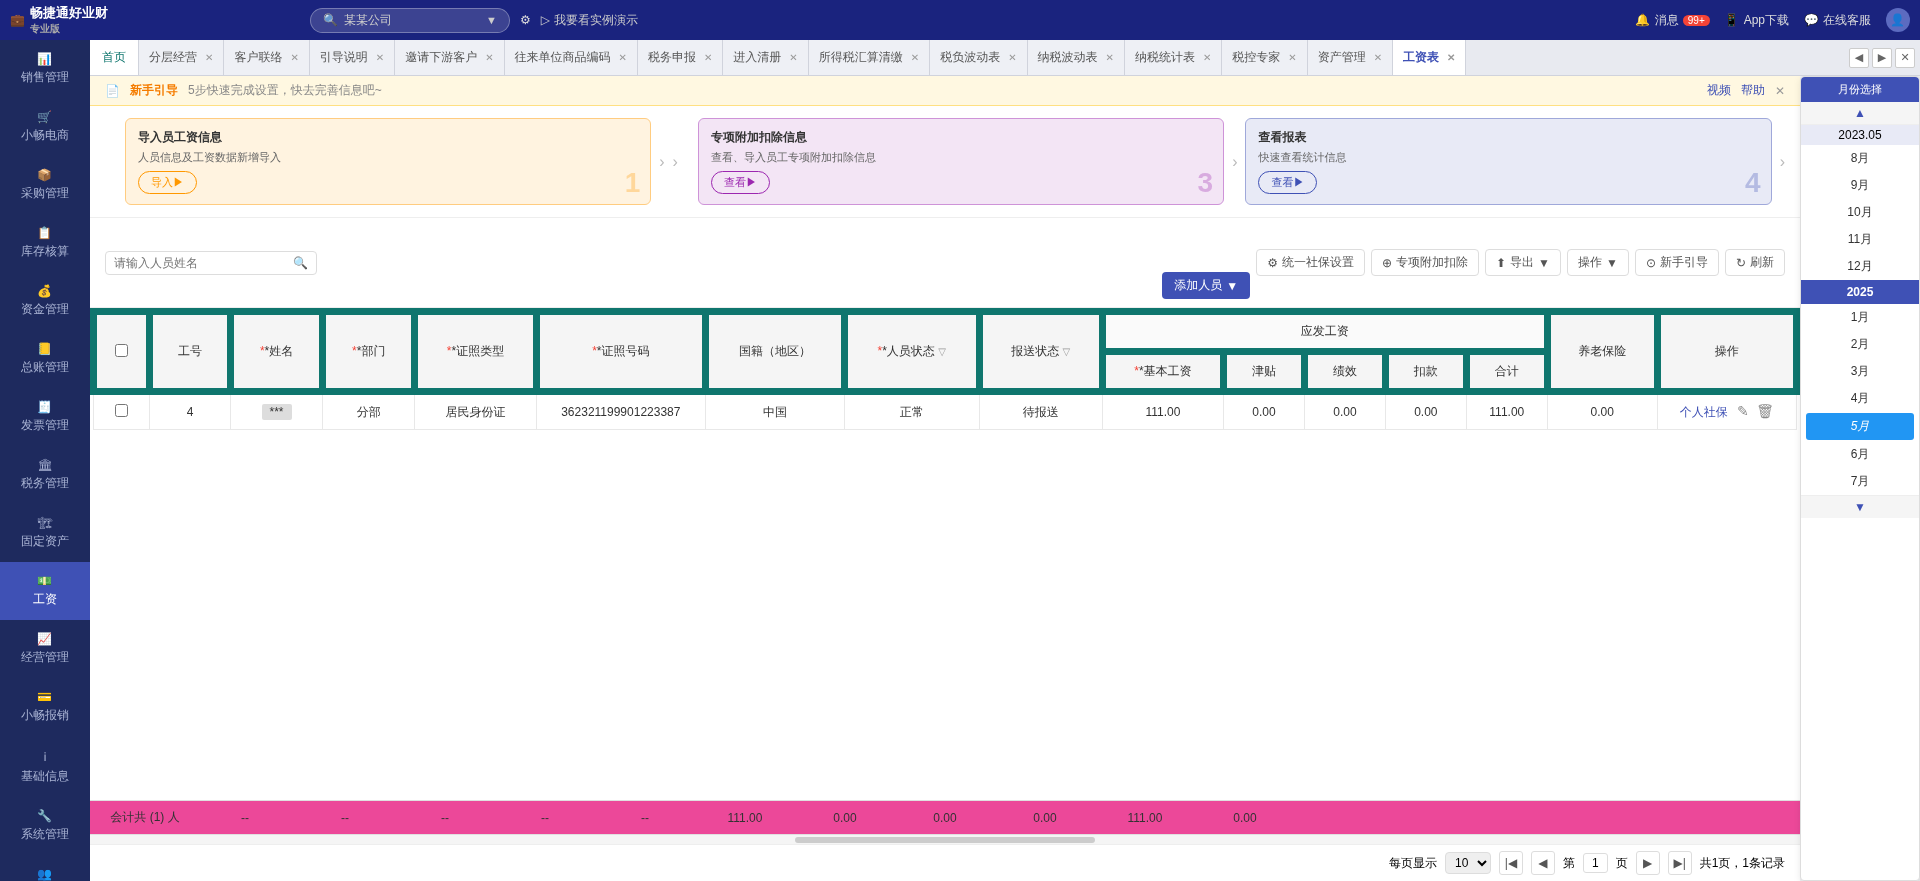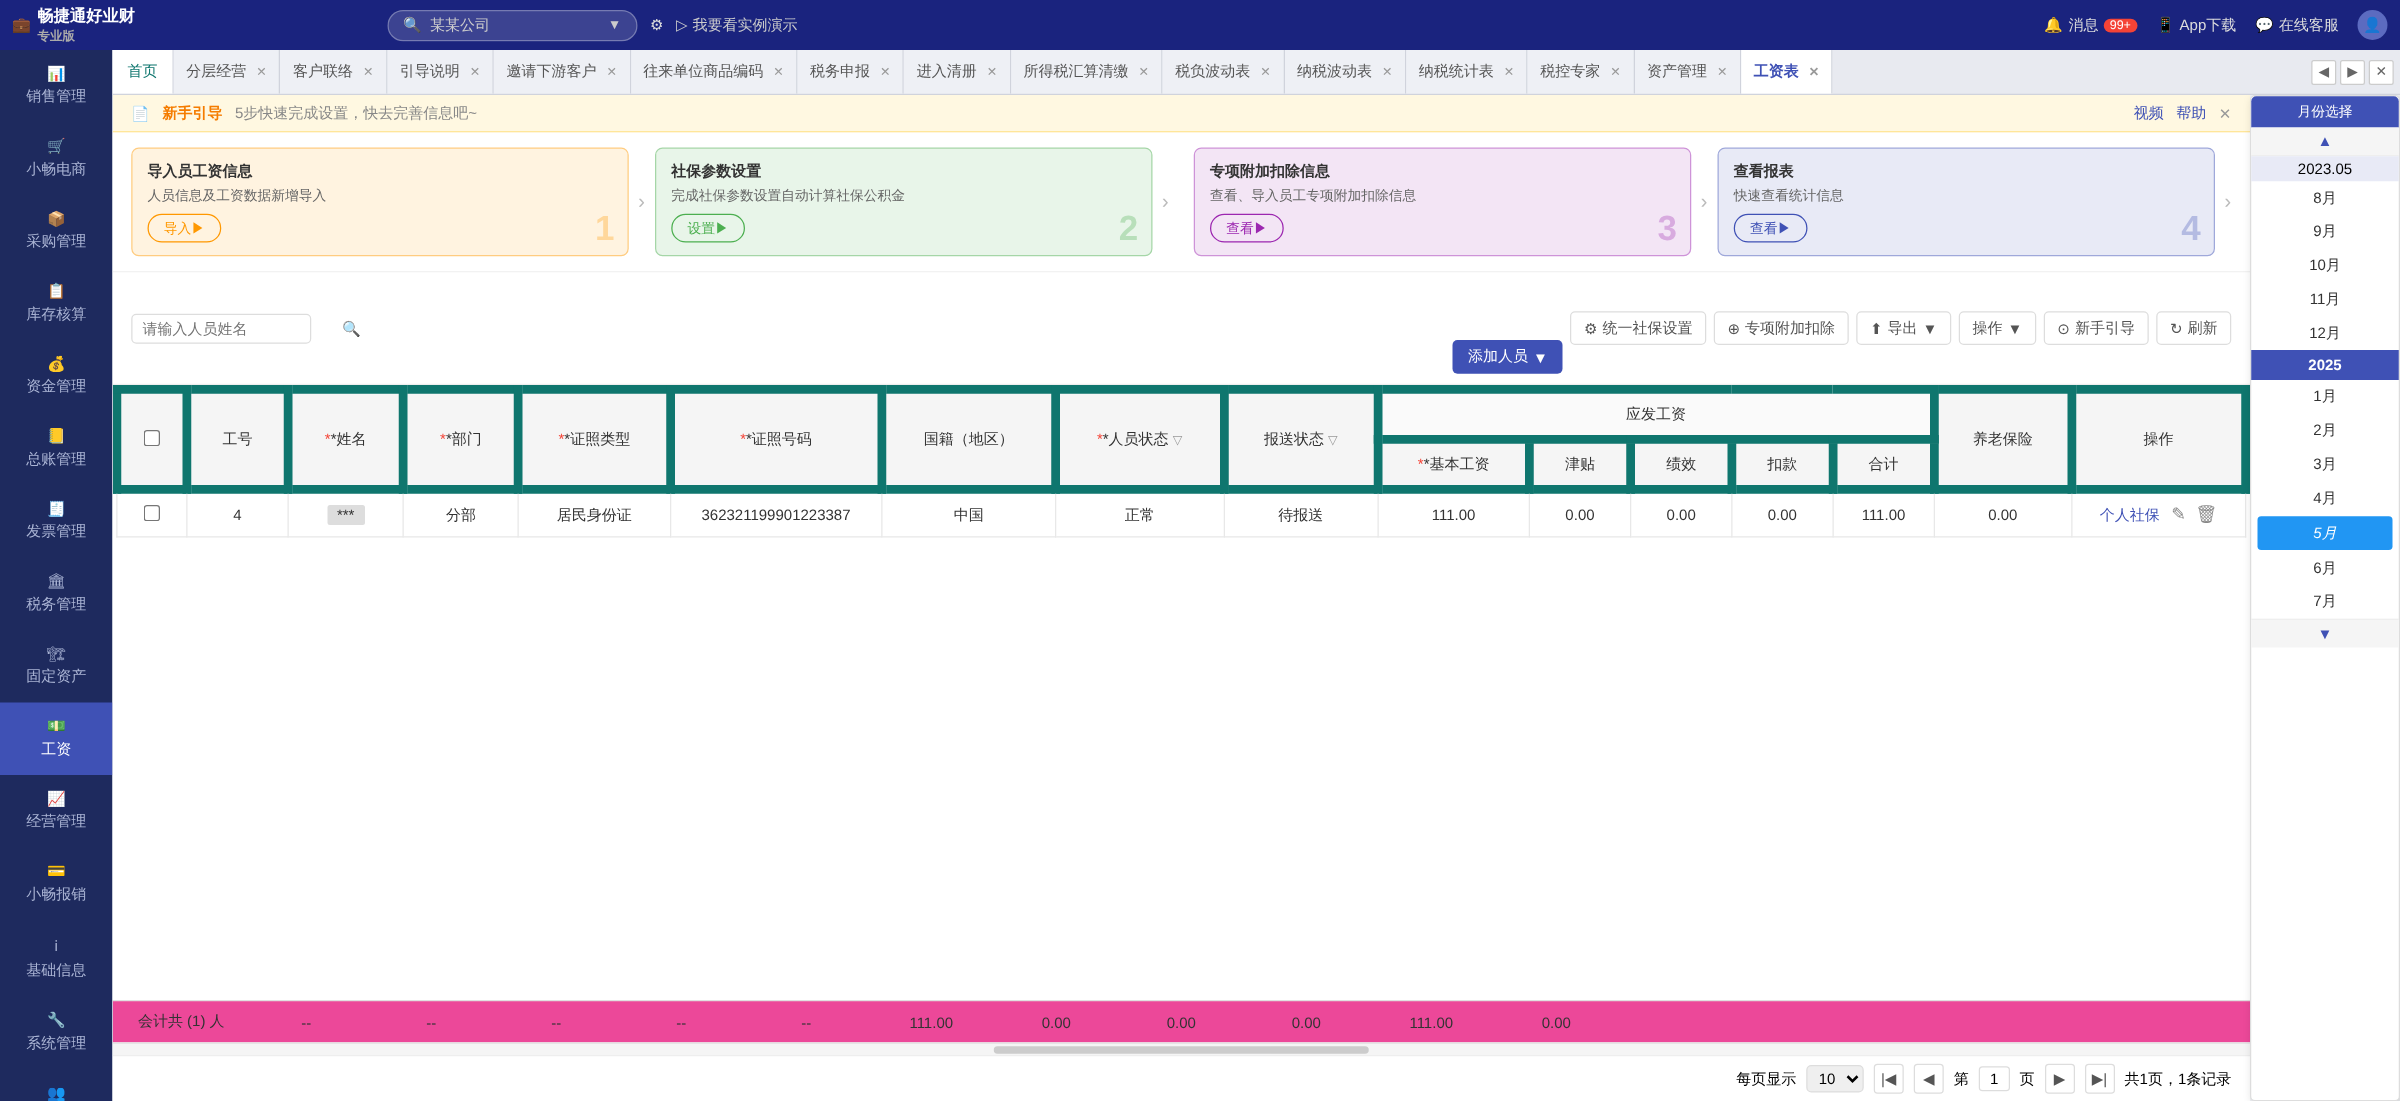--- a/index.html
+++ b/index.html
@@ -218,21 +218,21 @@
     .step-card {
       border-radius: 6px;
       padding: 10px 12px;
       flex: 1;
       position: relative;
       min-height: 80px;
       display: flex;
       flex-direction: column;
       justify-content: space-between;
     }
-    .step-card.step1 { background: #fff3e0; border: 1px solid #ffcc80; }
+    .step-card.step1 { background: #fff3e0; border: 1px solid #ffcc80; margin-left: 20px; }
     .step-card.step2 { background: #e8f5e9; border: 1px solid #a5d6a7; }
     .step-card.step3 { background: #f3e5f5; border: 1px solid #ce93d8; margin-left: 12px; }
     .step-card.step4 { background: #e8eaf6; border: 1px solid #9fa8da; }
     .step-card.step5 { background: #e3f2fd; border: 1px solid #90caf9; }
     .step-num {
       font-size: 28px;
       font-weight: bold;
       opacity: 0.3;
       position: absolute;
       bottom: 5px;
@@ -280,21 +280,21 @@
       flex-shrink: 0;
     }
     .search-input-wrap {
       display: flex;
       align-items: center;
       border: 1px solid #ddd;
       border-radius: 4px;
       padding: 4px 8px;
       gap: 5px;
       background: white;
-      width: 144px;
+      width: 212px;
     }
     .toolbar-right { margin-left: auto; display: flex; align-items: center; gap: 6px; }
     .btn-primary {
       background: #3f51b5;
       color: white;
       border: none;
       border-radius: 4px;
       padding: 5px 12px;
       cursor: pointer;
       display: flex;
@@ -652,26 +652,20 @@
         </div>
 
         <div class="steps-bar">
           <div class="step-card step1">
             <div class="step-title">导入员工资信息</div>
             <div class="step-desc">人员信息及工资数据新增导入</div>
             <button class="step-btn">导入▶</button>
             <span class="step-num">1</span>
           </div>
           <div class="step-arrow">›</div>
-          <div class="step-card step2">
-            <div class="step-title">社保参数设置</div>
-            <div class="step-desc">完成社保参数设置自动计算社保公积金</div>
-            <button class="step-btn">设置▶</button>
-            <span class="step-num">2</span>
-          </div>
           <div class="step-arrow">›</div>
           <div class="step-card step3">
             <div class="step-title">专项附加扣除信息</div>
             <div class="step-desc">查看、导入员工专项附加扣除信息</div>
             <button class="step-btn">查看▶</button>
             <span class="step-num">3</span>
           </div>
           <div class="step-arrow">›</div>
           <div class="step-card step4">
             <div class="step-title">查看报表</div>

